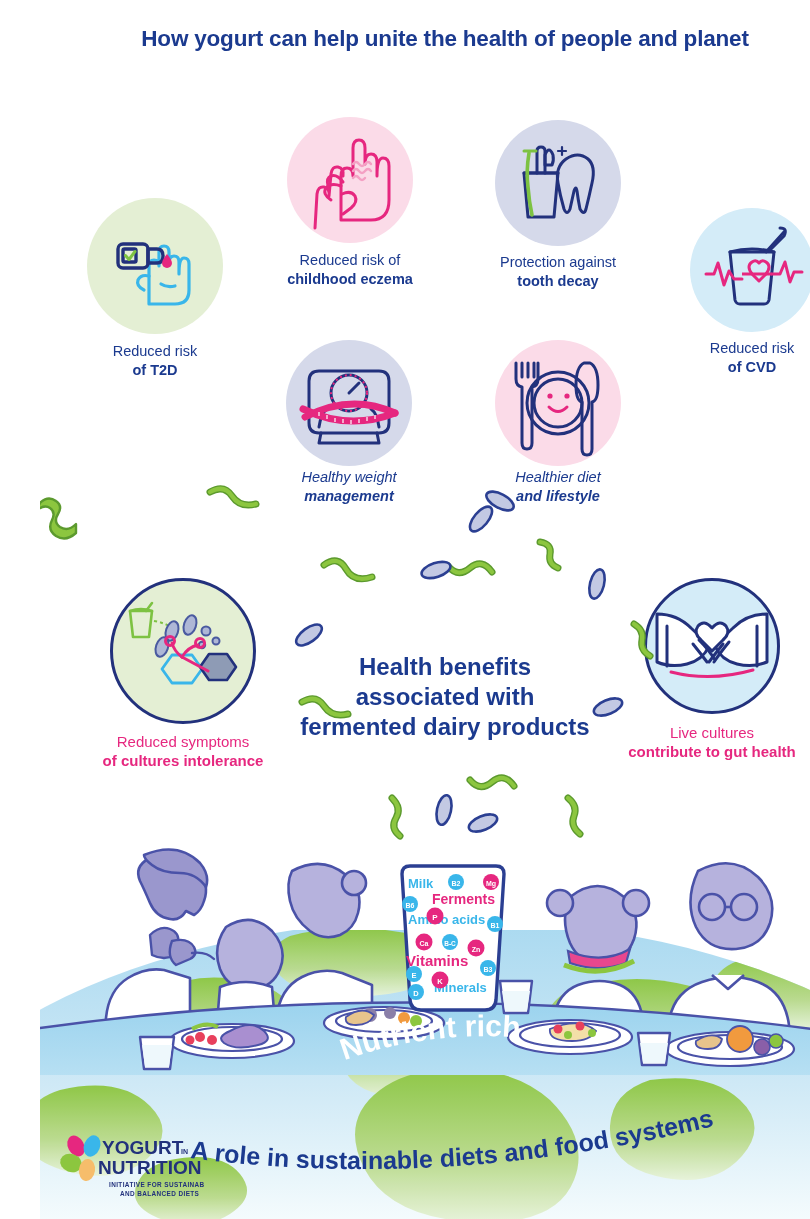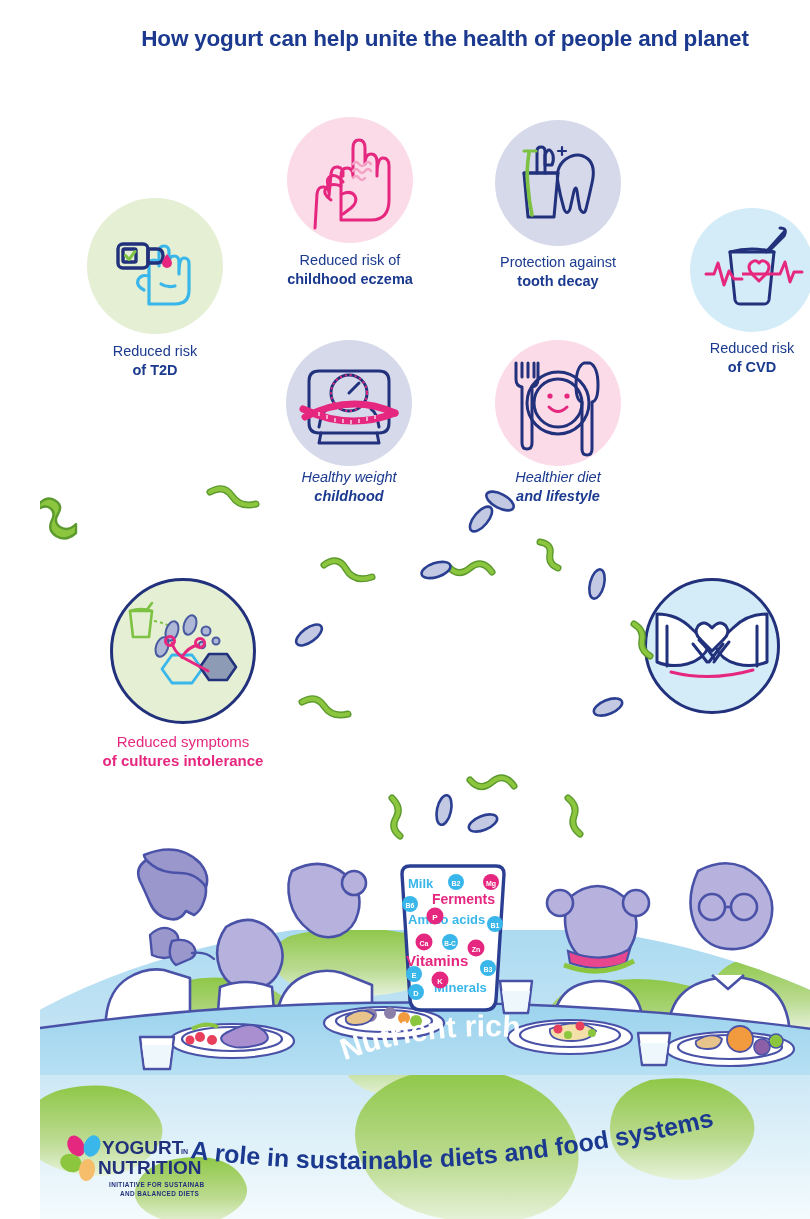--- a/index.html
+++ b/index.html
@@ -175,21 +175,21 @@
         <g fill="none" stroke="#e6277f" stroke-width="7" stroke-linecap="round">
           <path d="M10 58 q46 22 92 4"></path>
           <path d="M12 66 q46 -24 90 -4"></path>
         </g>
         <g stroke="#ffffff" stroke-width="1.2">
           <path d="M26 61 l0 4 M34 64 l0 4 M42 67 l0 4 M50 68 l0 4 M58 69 l0 4 M66 68 l0 4 M74 66 l0 4 M82 64 l0 4"></path>
         </g>
       </svg>
     </div>
     <div class="node-label" style="top:128px;">
-      <span>Healthy weight</span><br><b>childhood</b>
+      <span>Healthy weight</span><br><b>management</b>
     </div>
   </div>
 
   <div class="node" style="left:455px; top:340px;">
     <div class="circle" style="width:126px;height:126px;background:#fbdbe8;">
       <svg width="112" height="108" viewBox="0 0 112 108">
         <g fill="none" stroke="#22317c" stroke-width="3" stroke-linejoin="round" stroke-linecap="round">
           <circle cx="56" cy="54" r="31"></circle>
           <circle cx="56" cy="54" r="24"></circle>
           <path d="M14 14 l0 16 q0 7 6 8 l0 56 q0 6 5 6 q5 0 5 -6 l0 -56 q6 -1 6 -8 l0 -16"></path>
@@ -251,20 +251,23 @@
       <svg width="118" height="108" viewBox="0 0 118 108">
         <g fill="#ffffff" stroke="#22317c" stroke-width="3" stroke-linejoin="round" stroke-linecap="round">
           <path d="M4 22 q20 0 34 14 q10 9 18 18 q-6 14 -22 18 q-16 4 -30 -2 l0 -34 q0 -8 0 -14 z"></path>
           <path d="M114 22 q-20 0 -34 14 q-10 9 -18 18 q6 14 22 18 q16 4 30 -2 l0 -34 q0 -8 0 -14 z"></path>
           <path d="M59 36 q-8 -9 -14 -2 q-5 7 3 14 l11 11 l11 -11 q8 -7 3 -14 q-6 -7 -14 2 z"></path>
           <path d="M40 52 q8 10 14 18 M46 48 q10 10 16 20 M70 52 q-8 10 -14 18 M76 50 q-9 11 -15 20"></path>
           <path d="M14 34 l0 40 M104 34 l0 40"></path>
         </g>
         <path d="M18 80 q40 10 82 -2" fill="none" stroke="#e6277f" stroke-width="3" stroke-linecap="round"></path>
       </svg>
+    </div>
+    <div class="node-label pink" style="top:145px;">
+      <span>Live cultures</span><br><b>contribute to gut health</b>
     </div>
   </div>
 
   <svg class="bac" style="left:0;top:480px;width:810px;height:420px;" viewBox="0 0 810 420">
     <g fill="#8cc63f" stroke="#5c9a2e" stroke-width="2.4" stroke-linejoin="round">
       <path d="M283 563 q8 -8 16 -2 q7 5 2 13 q-5 8 2 13 q8 5 16 -3 l0 9 q-10 9 -20 3 q-9 -6 -4 -16 q4 -8 -2 -12 q-6 -4 -14 3 z" transform="translate(-283,-540) scale(1)"></path>
     </g>
 
     <g stroke="#5c9a2e" stroke-width="7" stroke-linecap="round" fill="none" opacity="1">
       <path d="M284 85 q14 -10 22 4 q8 14 26 8"></path>
@@ -293,20 +296,21 @@
       <ellipse cx="396" cy="90" rx="7" ry="15" transform="rotate(72 396 90)"></ellipse>
       <ellipse cx="557" cy="104" rx="7" ry="15" transform="rotate(14 557 104)"></ellipse>
       <ellipse cx="269" cy="155" rx="7" ry="15" transform="rotate(54 269 155)"></ellipse>
       <ellipse cx="568" cy="227" rx="7" ry="15" transform="rotate(68 568 227)"></ellipse>
       <ellipse cx="404" cy="330" rx="7" ry="15" transform="rotate(12 404 330)"></ellipse>
       <ellipse cx="443" cy="343" rx="7" ry="15" transform="rotate(68 443 343)"></ellipse>
       <ellipse cx="460" cy="21" rx="7" ry="15" transform="rotate(118 460 21)"></ellipse>
     </g>
   </svg>
 
+  <div class="center-head">Health benefits associated with fermented dairy products</div>
 
   <div id="globe-wrap">
     <svg width="810" height="289" viewBox="0 0 810 289">
       <defs>
         <clipPath id="globeclip">
           <path d="M-160 289 a565 300 0 0 1 1130 0 z"></path>
         </clipPath>
         <linearGradient id="seagrad" x1="0" y1="0" x2="0" y2="1">
           <stop offset="0" stop-color="#a9d9f0"></stop>
           <stop offset="0.55" stop-color="#cfe9f6"></stop>

